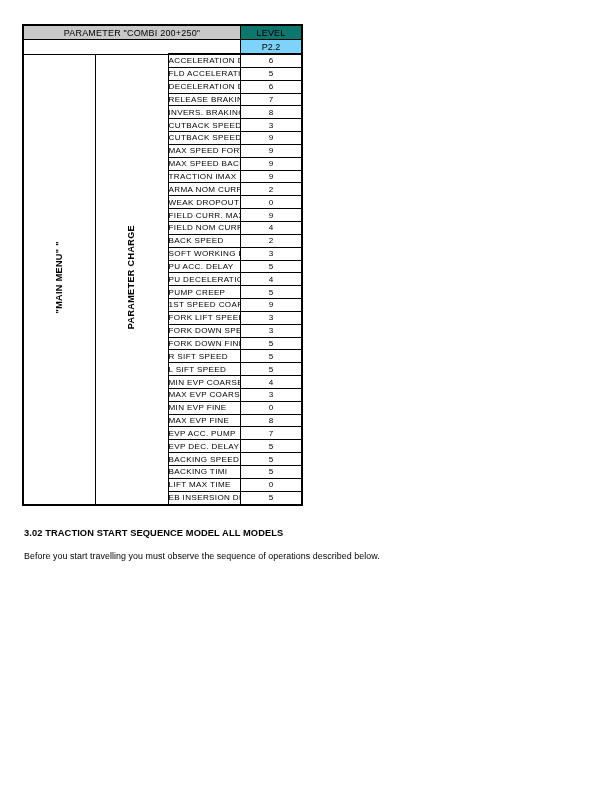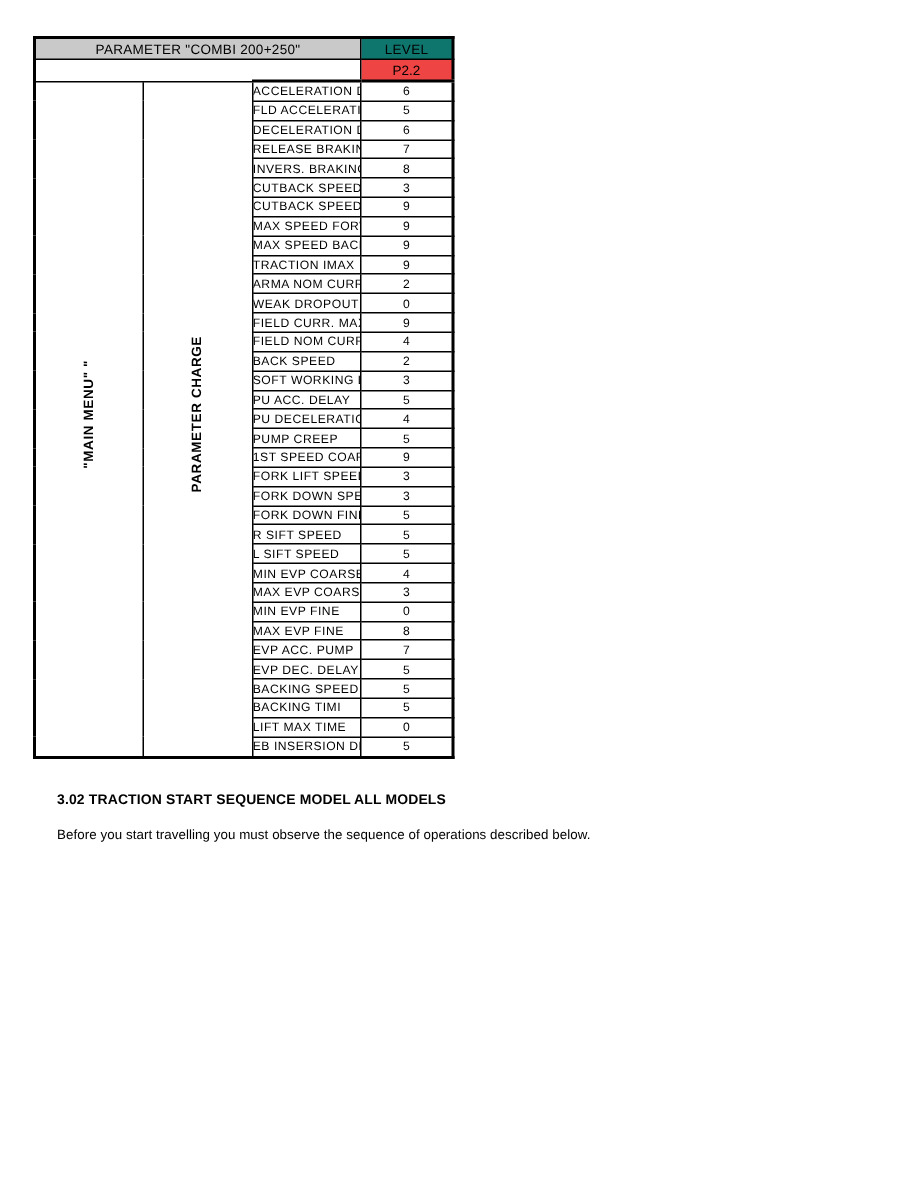--- a/index.html
+++ b/index.html
@@ -56,21 +56,21 @@
     font-size: 9px;
     font-weight: bold;
     letter-spacing: .2px;
   }
   .sub-blank {
     height: 13px;
     background: #ffffff;
   }
   .sub-level {
     height: 13px;
-    background: #ef4444;
+    background: #7dd3fc;
     text-align: center;
     font-size: 9px;
     font-weight: bold;
   }
 
   
   .vcol {
     width: 22px;
     background: #ffffff;
     text-align: center;
@@ -107,21 +107,21 @@
     border-top: 2px solid #000;
   }
 
   
   .w-name { width: 173px; }
   .w-val  { width: 60px; }
 
   
   .body-text {
     margin-top: 22px;
-    margin-left: 18px;
+    margin-left: 4px;
     width: 560px;
   }
   .sec-title {
     font-size: 9.3px;
     font-weight: bold;
     letter-spacing: .1px;
     margin: 0 0 13px 0;
   }
   .para {
     font-size: 8.9px;

